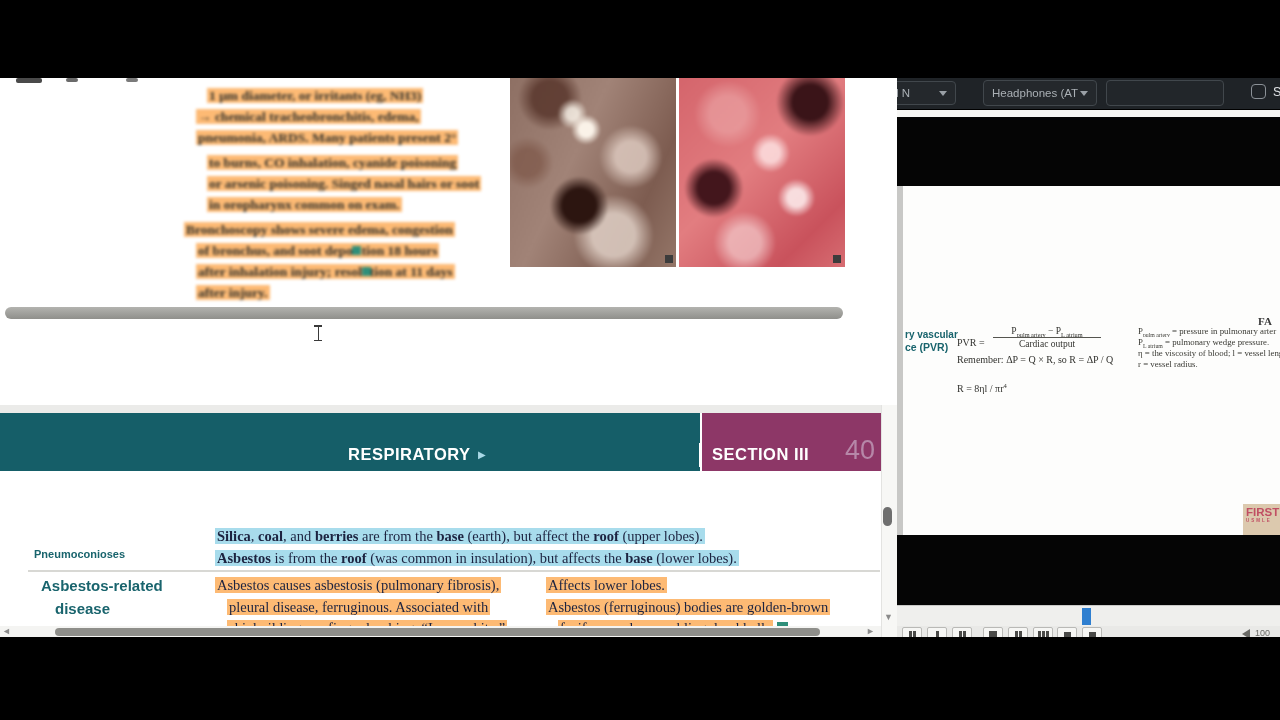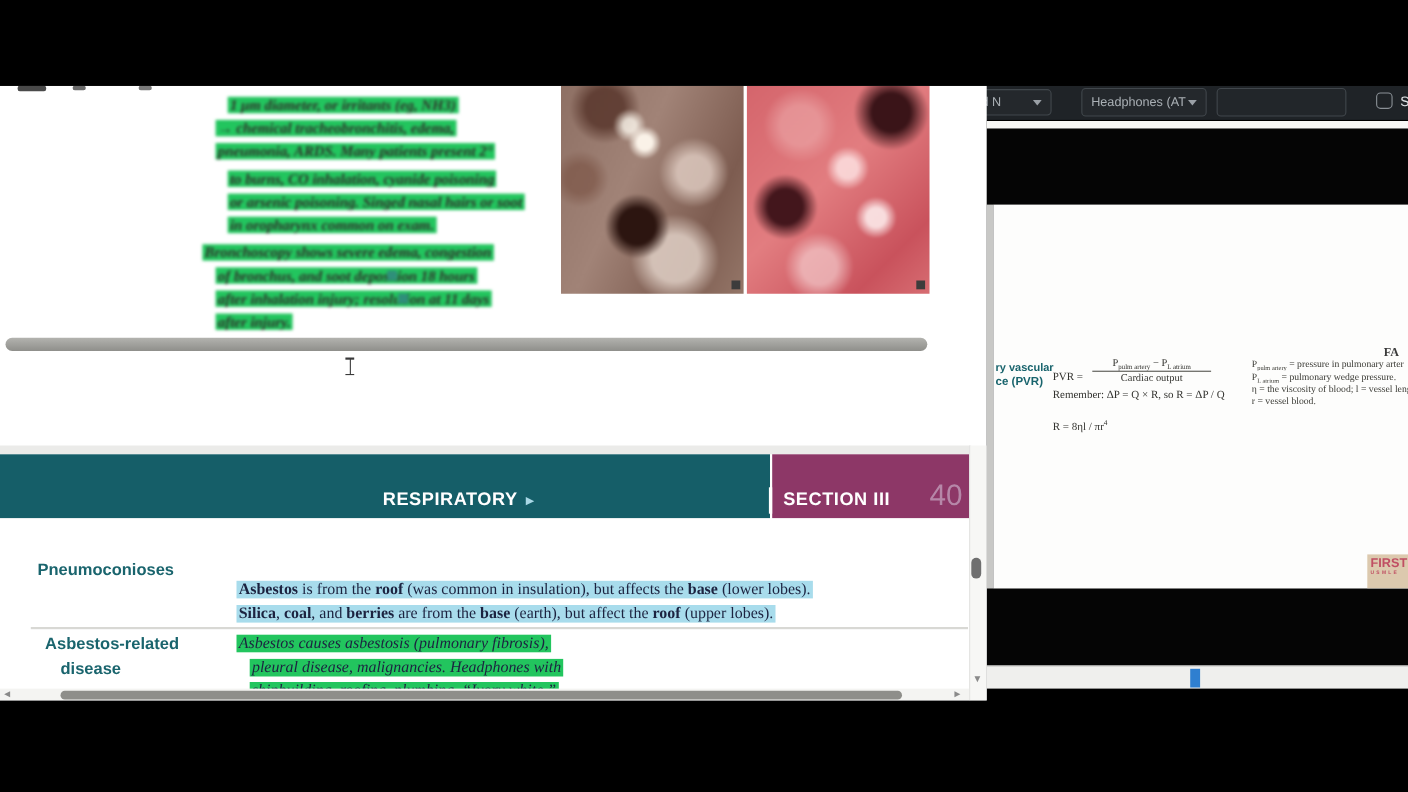--- a/index.html
+++ b/index.html
@@ -2,21 +2,21 @@
 <html><head>
 <meta charset="utf-8">
 <style>
   html,body{margin:0;padding:0;background:#000;}
   .stage{position:relative;width:1280px;height:720px;background:#000;overflow:hidden;
          font-family:"Liberation Serif",serif;}
   .abs{position:absolute;}
   .sans{font-family:"Liberation Sans",sans-serif;}
   .serif{font-family:"Liberation Serif",serif;}
   .nowrap{white-space:nowrap;}
-  .hl-y{background:#22c55e;padding:0 2px;font-style:italic;}
+  .hl-y{background:#fdba74;padding:0 2px;}
   .hl-b{background:#a8dcec;padding:0 2px;}
   .bseg{font-weight:bold;}
   sub{font-size:66%;line-height:0;}
   sup{font-size:66%;line-height:0;}
   .doc-text{color:#1c2340;font-size:14.5px;line-height:21.5px;}
   .teal-h{color:#19646d;font-weight:bold;font-family:"Liberation Sans",sans-serif;}
   .chev{width:0;height:0;border-left:4px solid transparent;border-right:4px solid transparent;
         border-top:5px solid #9aa0a6;}
   .dd{background:#24282c;border:1px solid #41474c;border-radius:4px;display:flex;
       align-items:center;justify-content:space-between;padding:0 8px;box-sizing:border-box;
@@ -76,35 +76,69 @@
     </div>
 
     <div class="abs serif nowrap" style="left:54px;top:168px;font-size:10px;color:#33332f;">Remember: ΔP = Q × R, so R = ΔP / Q</div>
 
     <div class="abs serif nowrap" style="left:54px;top:197px;font-size:10px;color:#33332f;"><span>R = 8ηl / πr</span><sup>4</sup></div>
 
     <div class="abs serif" style="left:235px;top:140px;width:145px;">
       <div class="defline"><span>P</span><sub>pulm artery</sub><span> = pressure in pulmonary arter</span></div>
       <div class="defline"><span>P</span><sub>L atrium</sub><span> = pulmonary wedge pressure.</span></div>
       <div class="defline"><span>η = the viscosity of blood; l = vessel lengt</span></div>
-      <div class="defline"><span>r = vessel blood.</span></div>
+      <div class="defline"><span>r = vessel radius.</span></div>
     </div>
 
     <div class="abs" style="left:340px;top:318px;width:44px;height:31px;background:#dcc9ae;
                 text-align:left;padding:2px 0 0 3px;box-sizing:border-box;">
       <div class="sans" style="font-size:11.5px;font-weight:bold;color:#c04f63;letter-spacing:0;">FIRST</div>
       <div class="sans" style="font-size:4.5px;font-weight:bold;color:#c04f63;letter-spacing:2px;">USMLE</div>
     </div>
   </div>
 
   <div class="abs" style="left:897px;top:605px;width:383px;height:21px;background:#efefed;
               border-top:1px solid #c9c9c7;box-sizing:border-box;">
     <div class="abs" style="left:185px;top:2px;width:9px;height:17px;background:#2f7fd0;"></div>
   </div>
 
+  <div class="abs" style="left:897px;top:626px;width:383px;height:14px;background:#e9e9e7;">
+    <div class="abs pbtn" style="left:5px;top:1px;">
+        <i></i>
+        <i></i>
+      </div>
+    <div class="abs pbtn" style="left:30px;top:1px;">
+        <i></i>
+      </div>
+    <div class="abs pbtn" style="left:55px;top:1px;">
+        <i></i>
+        <i></i>
+      </div>
+    <div class="abs pbtn" style="left:86px;top:1px;">
+        <i style="width:8px;"></i>
+      </div>
+    <div class="abs pbtn" style="left:111px;top:1px;">
+        <i></i>
+        <i></i>
+      </div>
+    <div class="abs pbtn" style="left:136px;top:1px;">
+        <i></i>
+        <i></i>
+        <i></i>
+      </div>
+    <div class="abs pbtn" style="left:160px;top:1px;">
+        <i style="width:7px;height:5px;"></i>
+      </div>
+    <div class="abs pbtn" style="left:185px;top:1px;">
+        <i style="width:7px;height:5px;"></i>
+      </div>
+    <div class="abs" style="left:345px;top:3px;width:0;height:0;border-top:5px solid transparent;
+                border-bottom:5px solid transparent;border-right:8px solid #6a6a66;"></div>
+    <div class="abs sans" style="left:358px;top:2px;font-size:9px;color:#6a6a66;">100</div>
+  </div>
 
   <div class="abs" style="left:0;top:78px;width:897px;height:559px;background:#fff;overflow:hidden;">
 
     <div class="abs" style="left:16px;top:0;width:26px;height:5px;background:#4a4a4a;border-radius:2px;"></div>
     <div class="abs" style="left:66px;top:0;width:12px;height:4px;background:#6a6a6a;border-radius:2px;"></div>
     <div class="abs" style="left:126px;top:0;width:12px;height:4px;background:#7a7a7a;border-radius:2px;"></div>
 
     <div class="abs" style="left:184px;top:6px;width:330px;height:214px;filter:blur(1.6px);">
       <span class="blur-line" style="left:23px;top:4px;"><span class="hl-y">1 μm diameter, or irritants (eg, NH3)</span></span>
       <span class="blur-line" style="left:12px;top:25px;"><span class="hl-y">→ chemical tracheobronchitis, edema,</span></span>
@@ -162,38 +196,44 @@
       <div class="abs" style="left:699px;top:30px;width:3px;height:24px;background:#fff;"></div>
 
       <div class="abs sans" style="left:348px;top:32px;color:#fff;font-weight:bold;font-size:16.5px;
                   letter-spacing:.5px;">RESPIRATORY</div>
       <div class="abs sans" style="left:478px;top:36px;color:#a9d8e6;font-size:10px;">▶</div>
       <div class="abs sans" style="left:712px;top:32px;color:#fff;font-weight:bold;font-size:16.5px;
                   letter-spacing:.5px;">SECTION III</div>
       <div class="abs sans" style="left:845px;top:22px;color:#b687a8;font-size:27px;">40</div>
     </div>
 
-    <div class="abs teal-h nowrap" style="left:34px;top:432px;font-size:15px;">Pneumoconioses</div>
+    <div class="abs teal-h nowrap" style="left:34px;top:470px;font-size:11px;">Pneumoconioses</div>
 
     <div class="abs doc-text" style="left:215px;top:448px;width:600px;">
+      <div class="nowrap"><span class="hl-b"><span class="bseg">Silica</span><span>, </span><span class="bseg">coal</span><span>, and </span><span class="bseg">berries</span><span> are from the </span><span class="bseg">base</span><span> (earth), but affect the </span><span class="bseg">roof</span><span> (upper lobes).</span></span></div>
       <div class="nowrap"><span class="hl-b"><span class="bseg">Asbestos</span><span> is from the </span><span class="bseg">roof</span><span> (was common in insulation), but affects the </span><span class="bseg">base</span><span> (lower lobes).</span></span></div>
-      <div class="nowrap"><span class="hl-b"><span class="bseg">Silica</span><span>, </span><span class="bseg">coal</span><span>, and </span><span class="bseg">berries</span><span> are from the </span><span class="bseg">base</span><span> (earth), but affect the </span><span class="bseg">roof</span><span> (upper lobes).</span></span></div>
     </div>
 
     <div class="abs" style="left:28px;top:492px;width:852px;height:1.5px;background:#d8d8d4;"></div>
 
     <div class="abs teal-h nowrap" style="left:41px;top:499px;font-size:15px;">Asbestos-related</div>
     <div class="abs teal-h nowrap" style="left:55px;top:522px;font-size:15px;">disease</div>
 
     <div class="abs doc-text" style="left:215px;top:497px;width:340px;">
       <div class="nowrap"><span class="hl-y">Asbestos causes asbestosis (pulmonary fibrosis),</span></div>
-      <div class="nowrap" style="padding-left:12px;"><span class="hl-y">pleural disease, malignancies. Headphones with</span></div>
+      <div class="nowrap" style="padding-left:12px;"><span class="hl-y">pleural disease, ferruginous. Associated with</span></div>
       <div class="nowrap" style="padding-left:12px;"><span class="hl-y">shipbuilding, roofing, plumbing. “Ivory white,”</span></div>
     </div>
 
+    <div class="abs doc-text" style="left:546px;top:497px;width:340px;">
+      <div class="nowrap"><span class="hl-y">Affects lower lobes.</span></div>
+      <div class="nowrap"><span class="hl-y">Asbestos (ferruginous) bodies are golden-brown</span></div>
+      <div class="nowrap" style="padding-left:12px;"><span class="hl-y">fusiform rods resembling dumbbells</span><span style="display:inline-block;width:11px;height:11px;background:#2f8f7a;
+                  margin-left:4px;vertical-align:baseline;"></span></div>
+    </div>
 
     <div class="abs" style="left:881px;top:327px;width:16px;height:232px;background:#f7f7f5;
                 border-left:1px solid #e3e3e1;box-sizing:border-box;"></div>
     <div class="abs" style="left:883px;top:429px;width:9px;height:19px;background:#6f6f6f;border-radius:5px;"></div>
     <div class="abs sans" style="left:884px;top:534px;font-size:9px;color:#8a8a8a;">▼</div>
 
     <div class="abs" style="left:0;top:548px;width:881px;height:11px;background:#f4f4f2;"></div>
     <div class="abs sans" style="left:2px;top:548px;font-size:9px;color:#8a8a8a;">◄</div>
     <div class="abs" style="left:55px;top:550px;width:765px;height:8px;background:#8e8e8a;border-radius:4px;"></div>
     <div class="abs sans" style="left:866px;top:548px;font-size:9px;color:#8a8a8a;">►</div>

